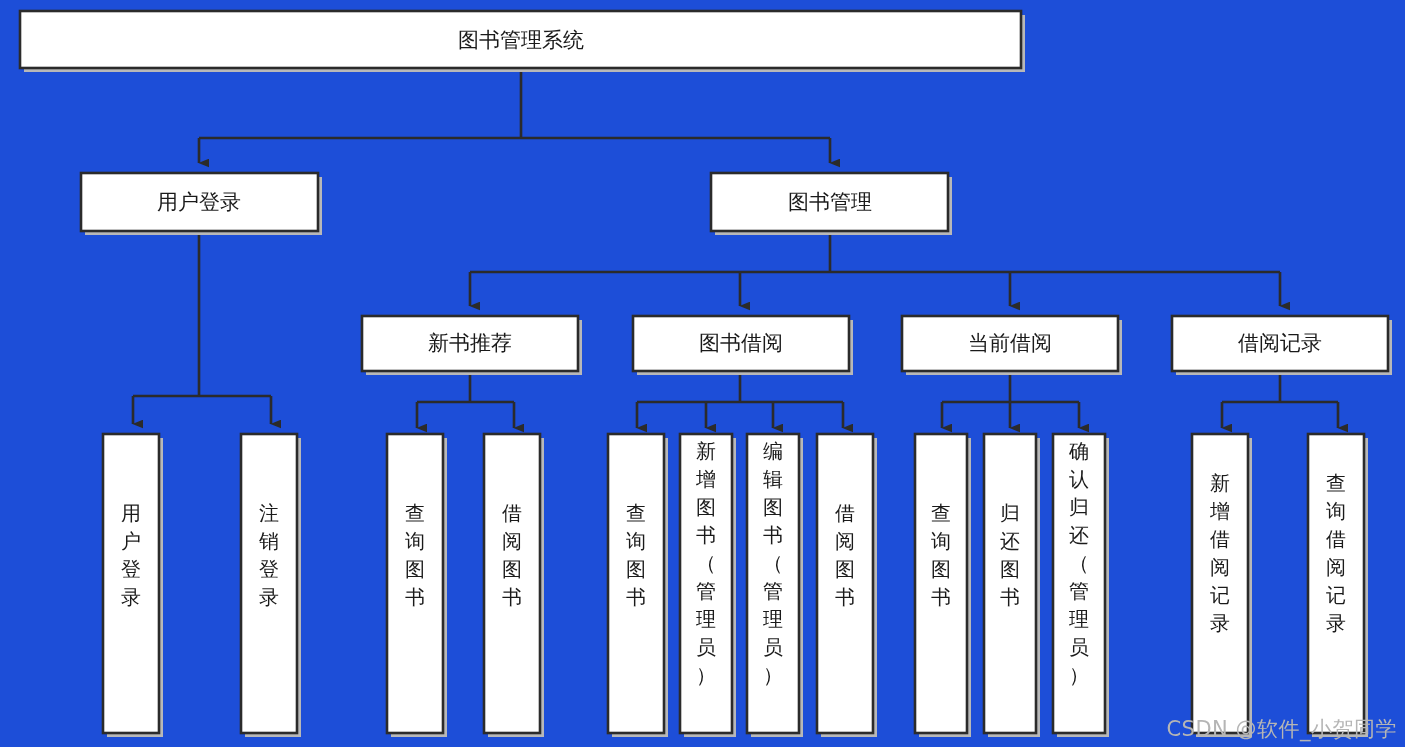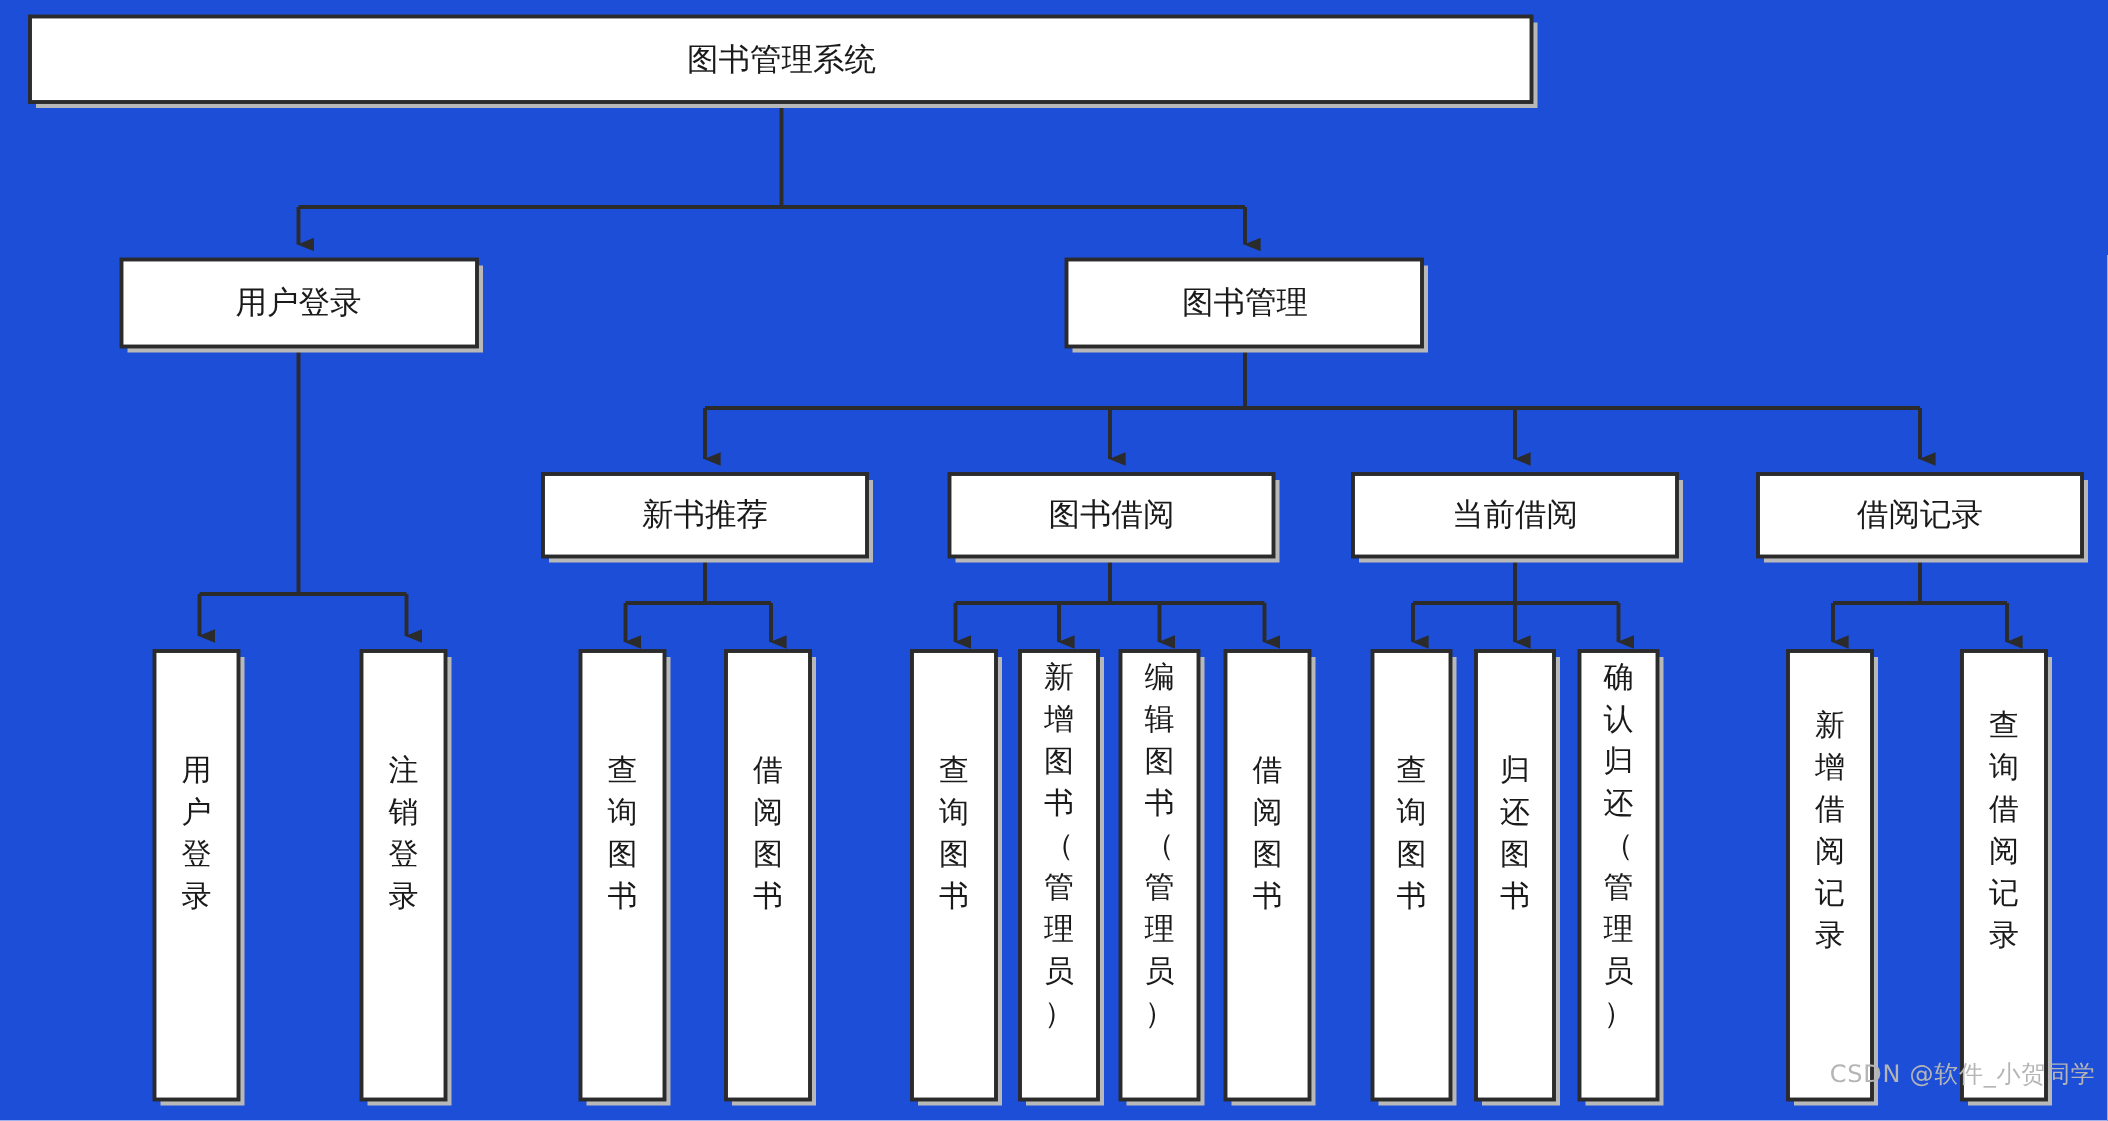--- a/index.html
+++ b/index.html
@@ -49,23 +49,23 @@
   }
   .node-label-v {
     font-family: "DejaVu Sans", "Liberation Sans", sans-serif;
     font-size: 20px;
     fill: #1a1a1a;
     text-anchor: middle;
   }
   .watermark-text {
     position: absolute;
     right: 8px;
-    bottom: 20px;
-    font-family: "DejaVu Sans", "Liberation Sans", sans-serif;
-    font-size: 16px;
+    bottom: 4px;
+    font-family: "DejaVu Sans", "Liberation Sans", sans-serif;
+    font-size: 21px;
     color: #b5b5b5;
     letter-spacing: 0.5px;
     white-space: nowrap;
     pointer-events: none;
   }
 </style>
 </head>
 <body>
 
 <div id="diagram-root">

